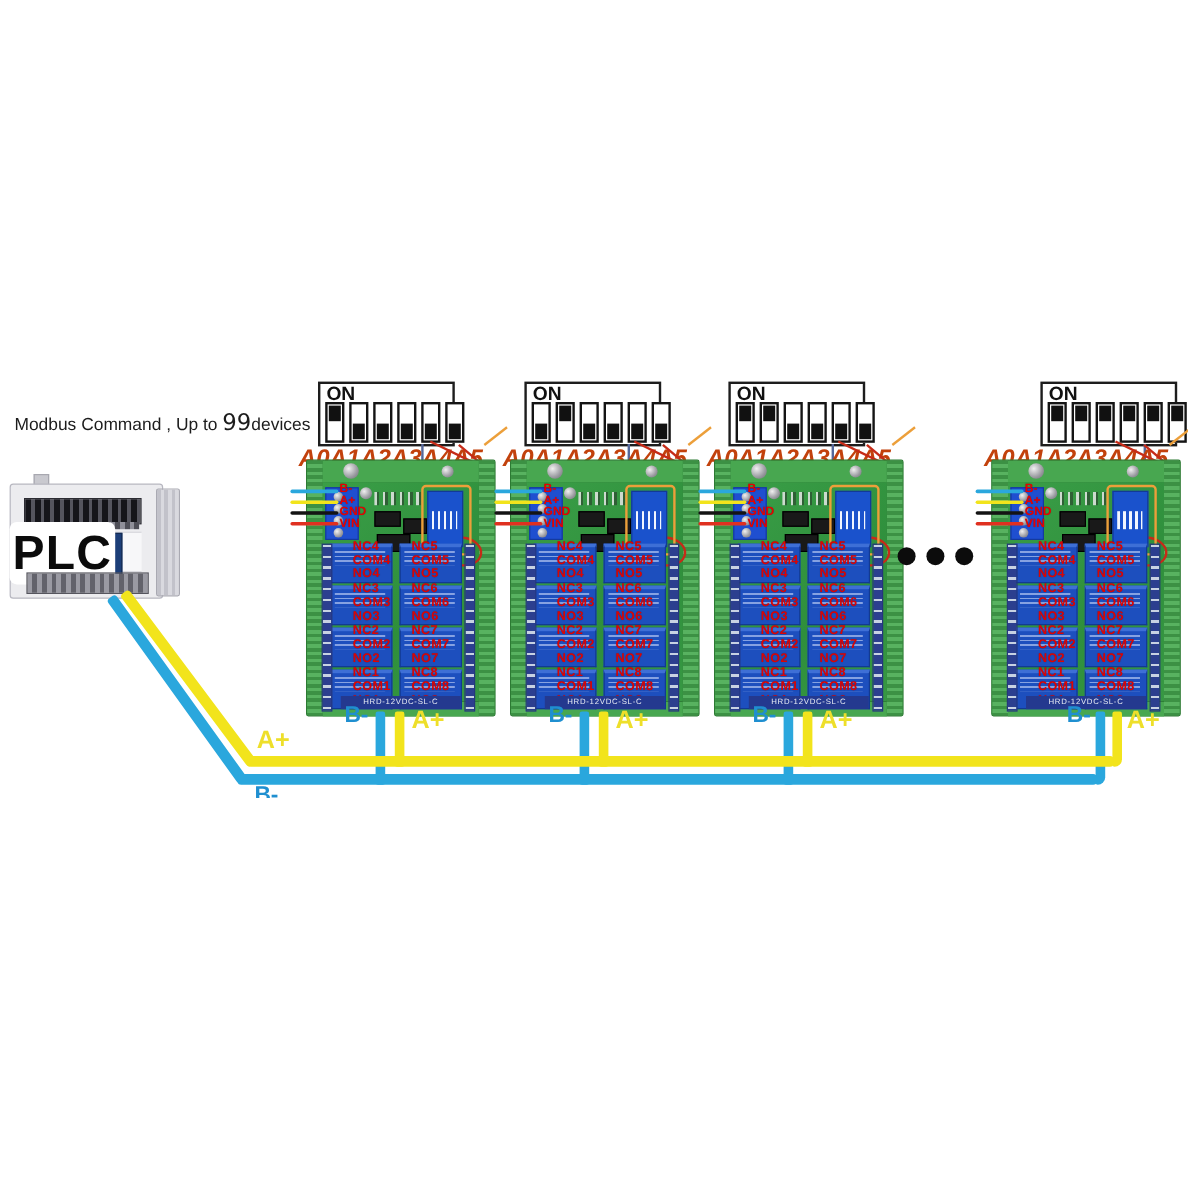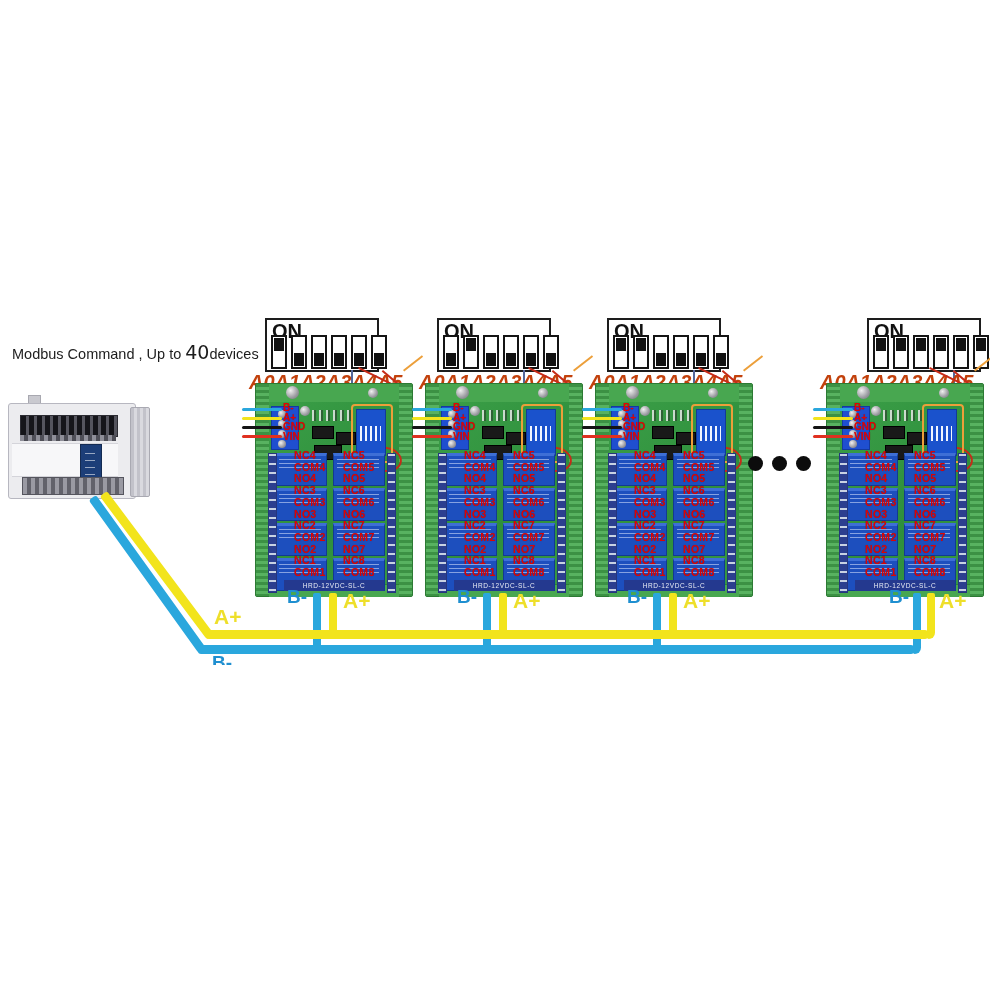--- a/index.html
+++ b/index.html
@@ -34,21 +34,21 @@
   #ellipsis .dot{width:15px;height:15px;border-radius:50%;background:#0c0c0c;}
 
   
   .unit{position:absolute;top:318px;width:158px;height:350px;}
   .u1{left:255px}.u2{left:425px}.u3{left:595px}.u4{left:826px}
 
   
   .dip{position:absolute;top:0;left:10px;width:110px;height:50px;background:#fff;border:2px solid #1d1d1d;}
   .u2 .dip,.u3 .dip{left:12px}
   .u4 .dip{left:41px}
-  .dip-on{position:absolute;left:5px;top:0px;font-size:20px;font-weight:800;color:#111;}
+  .dip-on{position:absolute;left:5px;top:0px;font-size:16px;font-weight:800;color:#111;}
   .dip-row{position:absolute;left:4px;top:15px;display:flex;gap:4px;}
   .sw{position:relative;width:12px;height:30px;border:2px solid #141414;background:#fff;}
   .sw .knob{position:absolute;left:1px;right:1px;height:13px;bottom:1px;background:#111;}
   .sw.on .knob{top:1px;bottom:auto;}
   .dip-pins{position:absolute;left:-6px;top:53px;width:126px;display:flex;justify-content:space-between;
             font-size:20px;font-weight:800;color:#c2410c;font-style:italic;}
   .dip-link{position:absolute;left:84px;top:50px;width:2px;height:34px;background:#55689a;}
 
   
   .ann{position:absolute;}
@@ -119,31 +119,32 @@
   #bus-a-label{position:absolute;left:214px;top:605px;font-size:21px;font-weight:900;color:#eedf2a;}
   #bus-b-clip{position:absolute;left:212px;top:652px;height:13px;overflow:hidden;font-size:19px;font-weight:900;color:#1f8fd0;}
 </style>
 </head>
 <body>
 
 <div id="stage">
 
   <div id="title">
     <span>Modbus Command , Up to</span>
-    <span class="big">40</span><span>devices</span>
+    <span class="big">99</span><span>devices</span>
   </div>
 
   <div id="plc">
     <div class="plc-tab"></div>
     <div class="plc-body"></div>
     <div class="plc-side"></div>
     <div class="plc-termtop"></div>
     <div class="plc-termtop2"></div>
     <div class="plc-band"></div>
     <div class="plc-panel"></div>
+    <div class="plc-label">PLC</div>
     <div class="plc-termbot"></div>
   </div>
 
   <div class="wire diag" style="left:107px;top:491px;width:179px;background:#f2e41c;transform:rotate(53.2deg);"></div>
   <div class="wire diag" style="left:96px;top:495px;width:189px;background:#2aa7dd;transform:rotate(54.3deg);"></div>
 
   <div id="units-layer">
   <div class="unit u1">
 
     <div class="dip">

